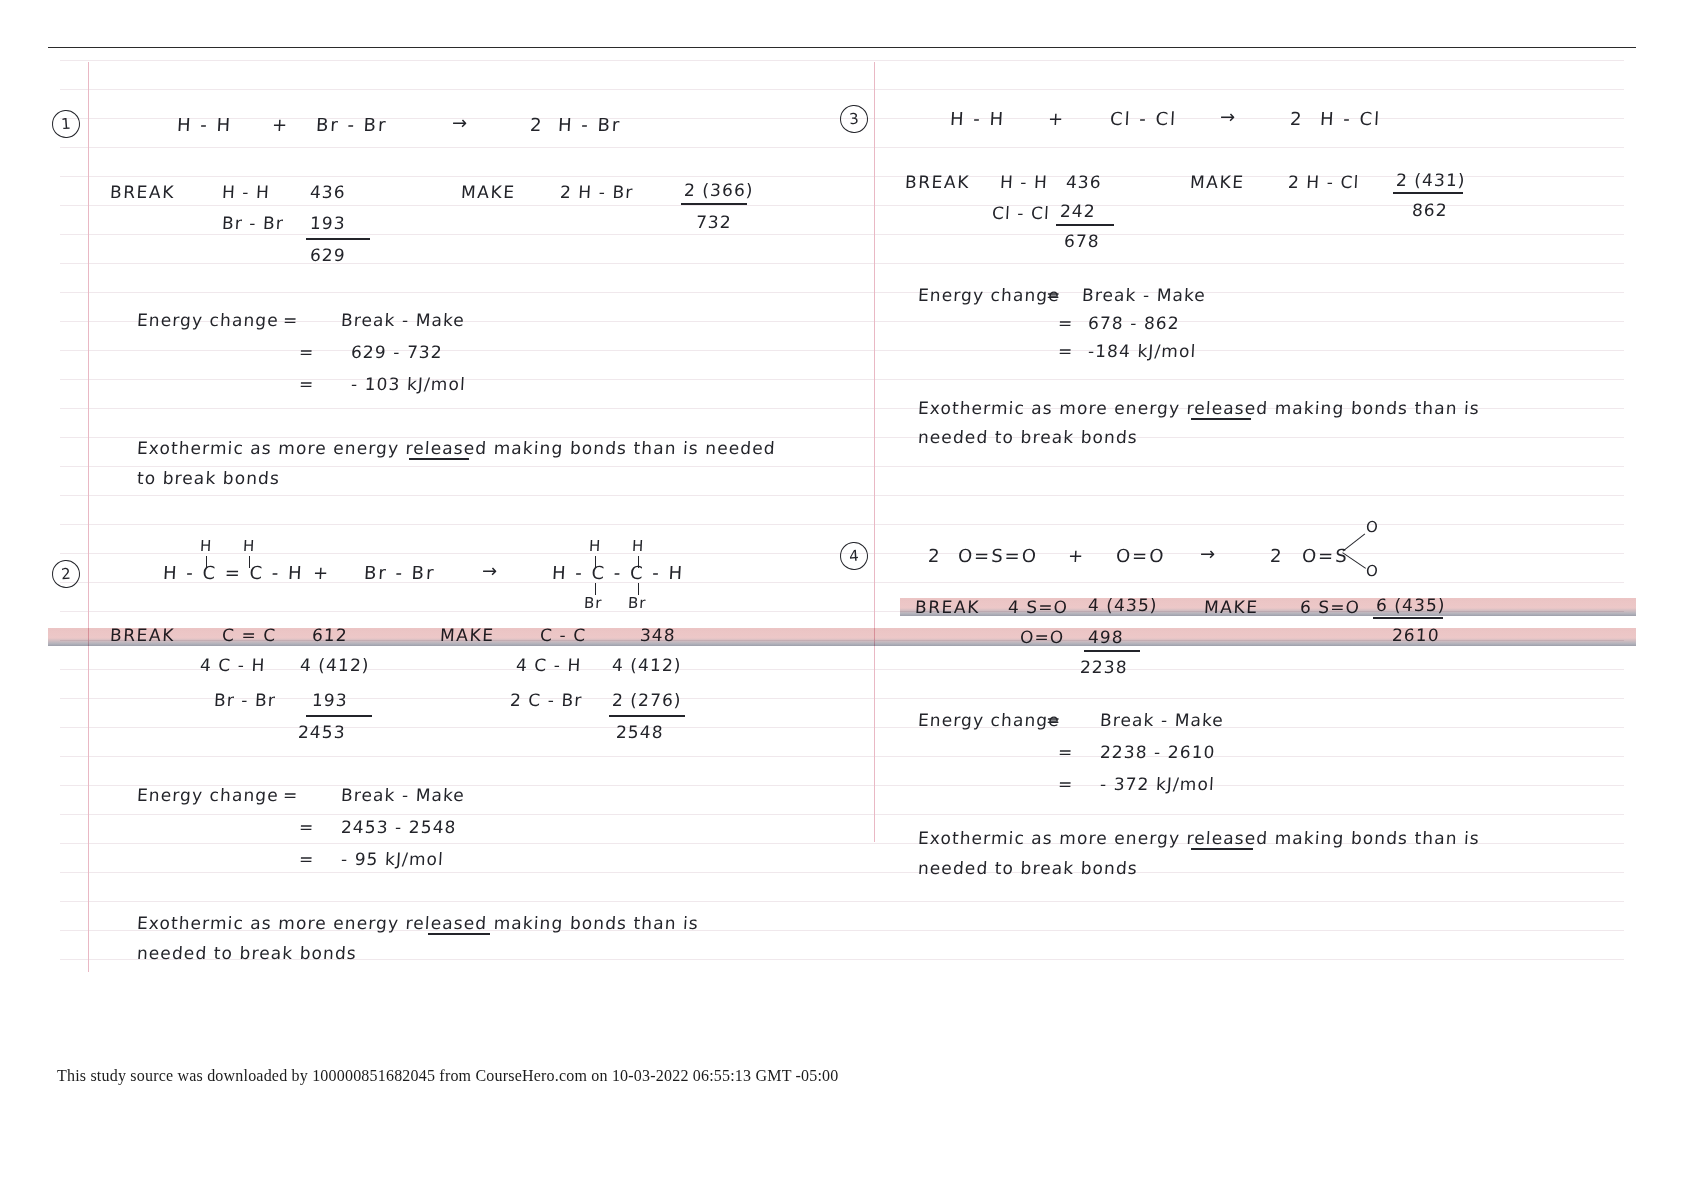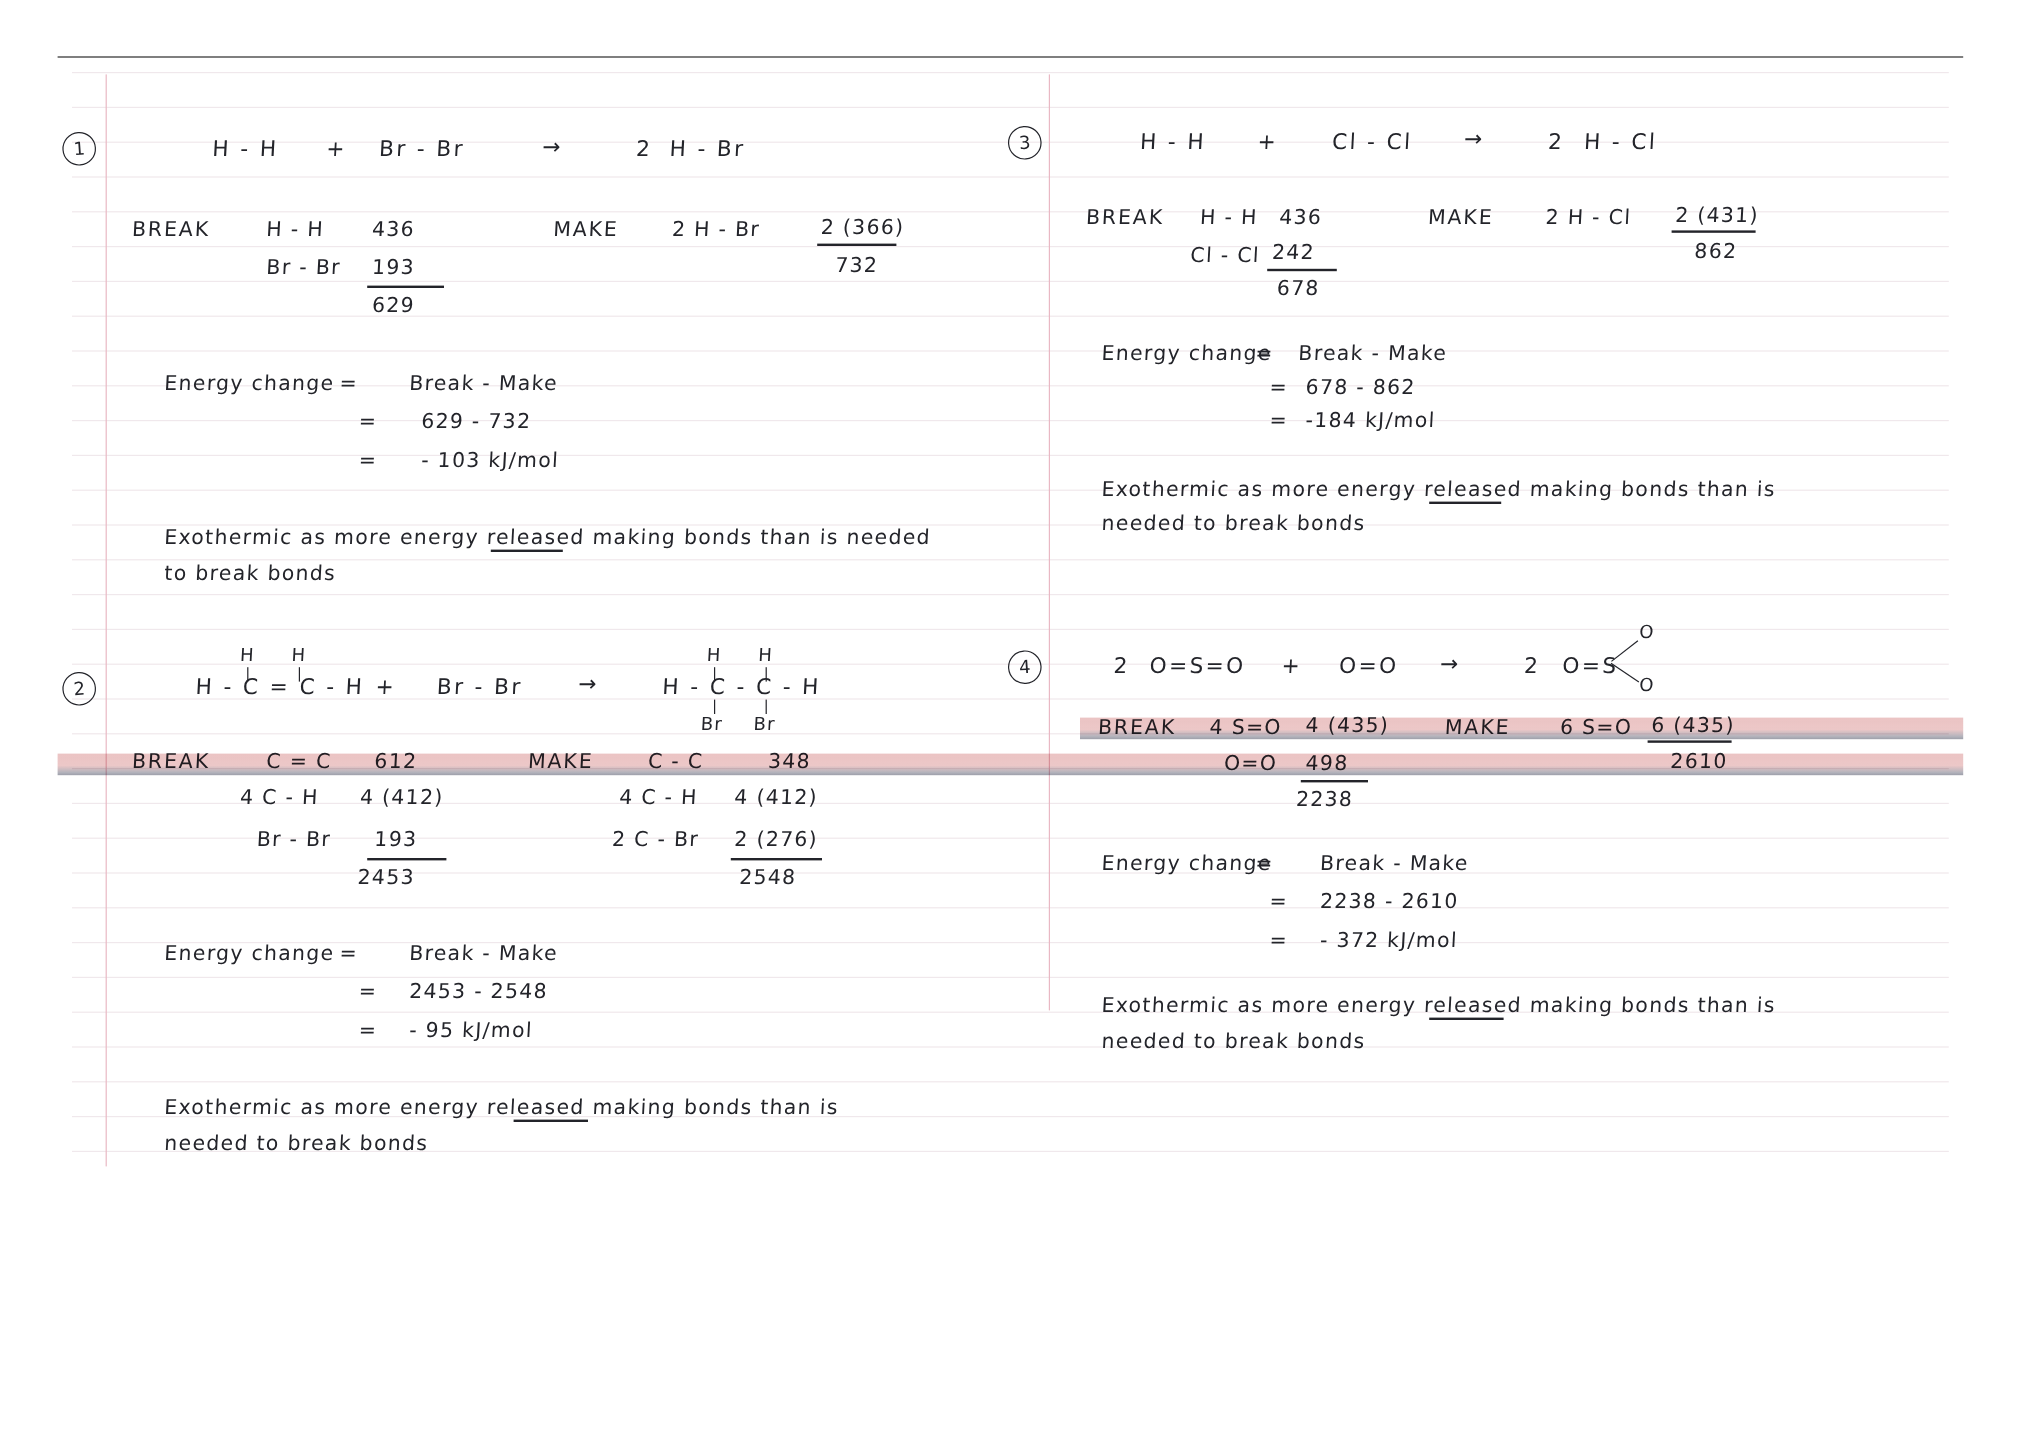--- a/index.html
+++ b/index.html
@@ -357,14 +357,15 @@
     <div class="hw" style="left:280px; top:774px;">- 372 kJ/mol</div>
 
     <div class="hw" style="left:98px; top:828px;">Exothermic as more energy released making bonds than is</div>
     <div class="word-underline" style="left:371px; top:848px; width:62px;"></div>
     <div class="hw" style="left:98px; top:858px;">needed to break bonds</div>
   </div>
 
   <div class="highlight-band band-a"></div>
   <div class="highlight-band band-b"></div>
 
+  <div class="footer">This study source was downloaded by 100000851682045 from CourseHero.com on 10-03-2022 06:55:13 GMT -05:00</div>
 
 </div>
 
 </body></html>

